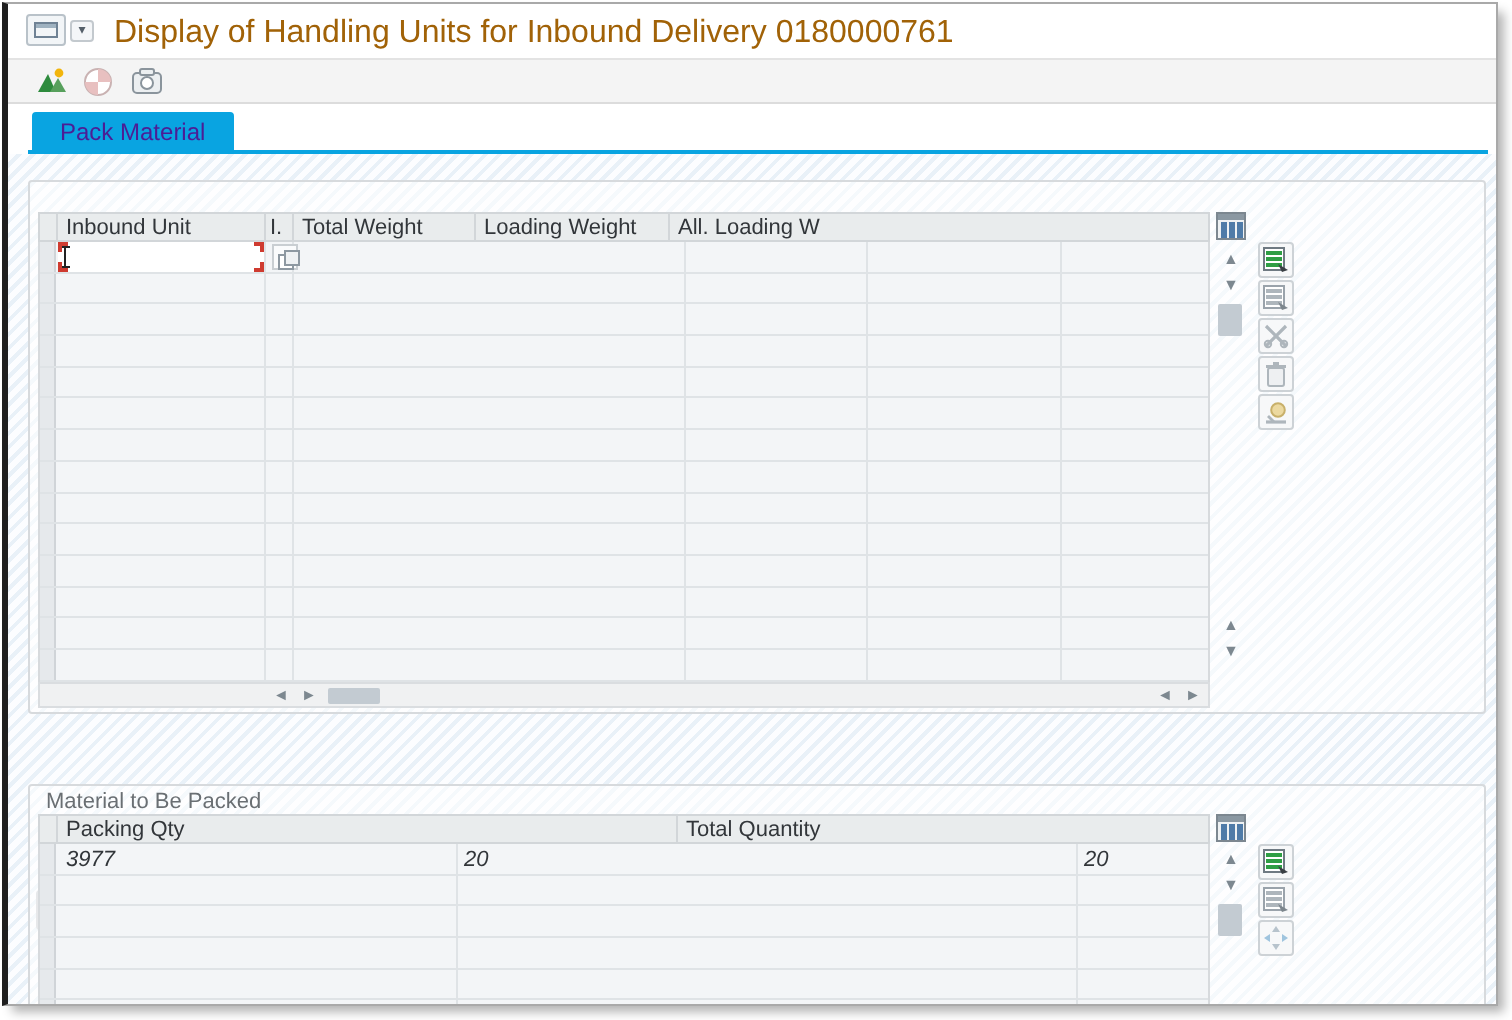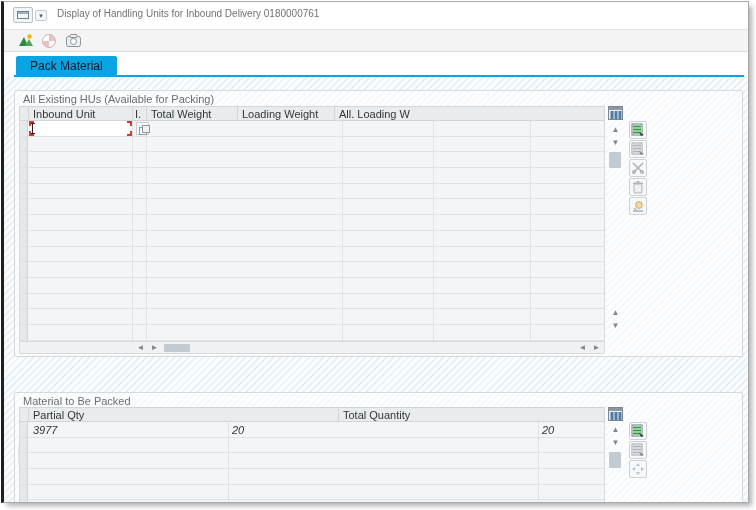--- a/index.html
+++ b/index.html
@@ -11,30 +11,30 @@
     border:1px solid #a9a9a9; border-left:3px solid #1f1f1f;
     box-shadow:4px 4px 5px -1px rgba(0,0,0,.3);
     overflow:hidden;
   }
 
   
   .titlebar { position:absolute; left:0; top:0; width:100%; height:27px; background:#fff; }
   .sysmenu-btn { position:absolute; left:9px; top:5px; width:20px; height:16px; border:1px solid #b9c2c9; background:#f2f5f7; border-radius:2px; }
   .sysmenu-btn .grid { position:absolute; left:3px; top:3px; width:12px; height:8px; border:1px solid #6f8294; background:linear-gradient(#9fb2c0 0 2px, transparent 2px); }
   .sysmenu-dd { position:absolute; left:31px; top:8px; width:12px; height:11px; border:1px solid #c3c9ce; background:#f4f6f8; border-radius:2px; font-size:7px; color:#55606a; text-align:center; line-height:10px; }
-  .title-text { position:absolute; left:53px; top:6px; font-size:10px; color:#737373; white-space:nowrap; }
+  .title-text { position:absolute; left:53px; top:6px; font-size:16px; color:#a16207; white-space:nowrap; }
 
   
   .app-toolbar { position:absolute; left:0; top:27px; width:100%; height:23px; background:#f4f4f4; border-top:1px solid #e3e3e3; border-bottom:1px solid #dcdcdc; }
   .tb-icon { position:absolute; top:3px; width:18px; height:16px; cursor:pointer; }
 
   
   .tabstrip { position:absolute; left:0; top:50px; width:100%; height:25px; background:#fff; }
   .tab { position:absolute; top:4px; height:19px; line-height:19px; font-size:12px; padding:0 13px; color:#32363a; background:#fdfdfd; border:1px solid #c6c6c6; border-radius:2px 2px 0 0; cursor:pointer; white-space:nowrap; }
-  .tab.active { background:var(--accent); border-color:var(--accent); color:#0f172a; }
+  .tab.active { background:var(--accent); border-color:var(--accent); color:#4c1d95; }
   .tab-underline { position:absolute; left:10px; top:23px; width:730px; height:3px; background:var(--accent); }
   .tab-notch { position:absolute; left:53px; top:26px; width:0; height:0; border-left:5px solid transparent; border-right:5px solid transparent; border-top:4px solid var(--accent); }
 
   
   :root { --accent:#09a4e1; --rh:15.7px; --line:#dfe3e6; }
   .content { position:absolute; left:0; top:75px; width:100%; height:427px;
     background:repeating-linear-gradient(135deg,#fcfdff 0px,#fcfdff 3px,#e9f1f8 3px,#e9f1f8 5px); }
 
   .groupbox { position:absolute; left:10px; width:729px; border:1px solid #d7dadd; background:rgba(255,255,255,.55); border-radius:2px; }
   .group-label { position:absolute; left:8px; top:2px; font-size:11px; color:#6a6f73; white-space:nowrap; }
@@ -119,21 +119,20 @@
 
   <div class="tabstrip">
     <div class="tab active" style="left:12px">Pack Material</div>
     <div class="tab-underline"></div>
     <div class="tab-notch"></div>
   </div>
 
   <div class="content">
 
     <div class="groupbox" style="top:13px; height:267px;">
-      <div class="group-label">All Existing HUs (Available for Packing)</div>
 
       <div class="thead" style="top:15px; width:586px;">
         <div class="th" style="width:9px; padding-left:0;"></div>
         <div class="th" style="width:104px;">Inbound Unit</div>
         <div class="th" style="width:14px; padding-left:2px;">I.</div>
         <div class="th" style="width:91px;">Total Weight</div>
         <div class="th" style="width:97px;">Loading Weight</div>
         <div class="th" style="width:75px; border-right:none;">All. Loading Wt</div>
       </div>
 
@@ -306,21 +305,21 @@
           <path d="M8.5 8.5 L11.5 11.5" stroke="#2f9e44" stroke-width="1.8"></path>
         </svg>
       <span>gen.</span>
     </div>
 
     <div class="groupbox" style="top:315px; height:112px; border-bottom:none;">
       <div class="group-label">Material to Be Packed</div>
 
       <div class="thead" style="top:14px; width:586px;">
         <div class="th" style="width:9px; padding-left:0;"></div>
-        <div class="th" style="width:310px;">Partial Qty</div>
+        <div class="th" style="width:310px;">Packing Qty</div>
         <div class="th" style="width:68px; border-right:none; overflow:visible;">Total Quantity</div>
       </div>
 
       <div class="tbody cells" style="top:29px; width:586px; height:82px; border-bottom:none;">
         <div class="vline" style="left:208px"></div>
           <div class="vline" style="left:518px"></div>
         <div class="tr">
           <div class="sel-col"></div>
           <div class="cell-text" style="left:13px">3977</div>
           <div class="cell-text" style="left:212px">20</div>

